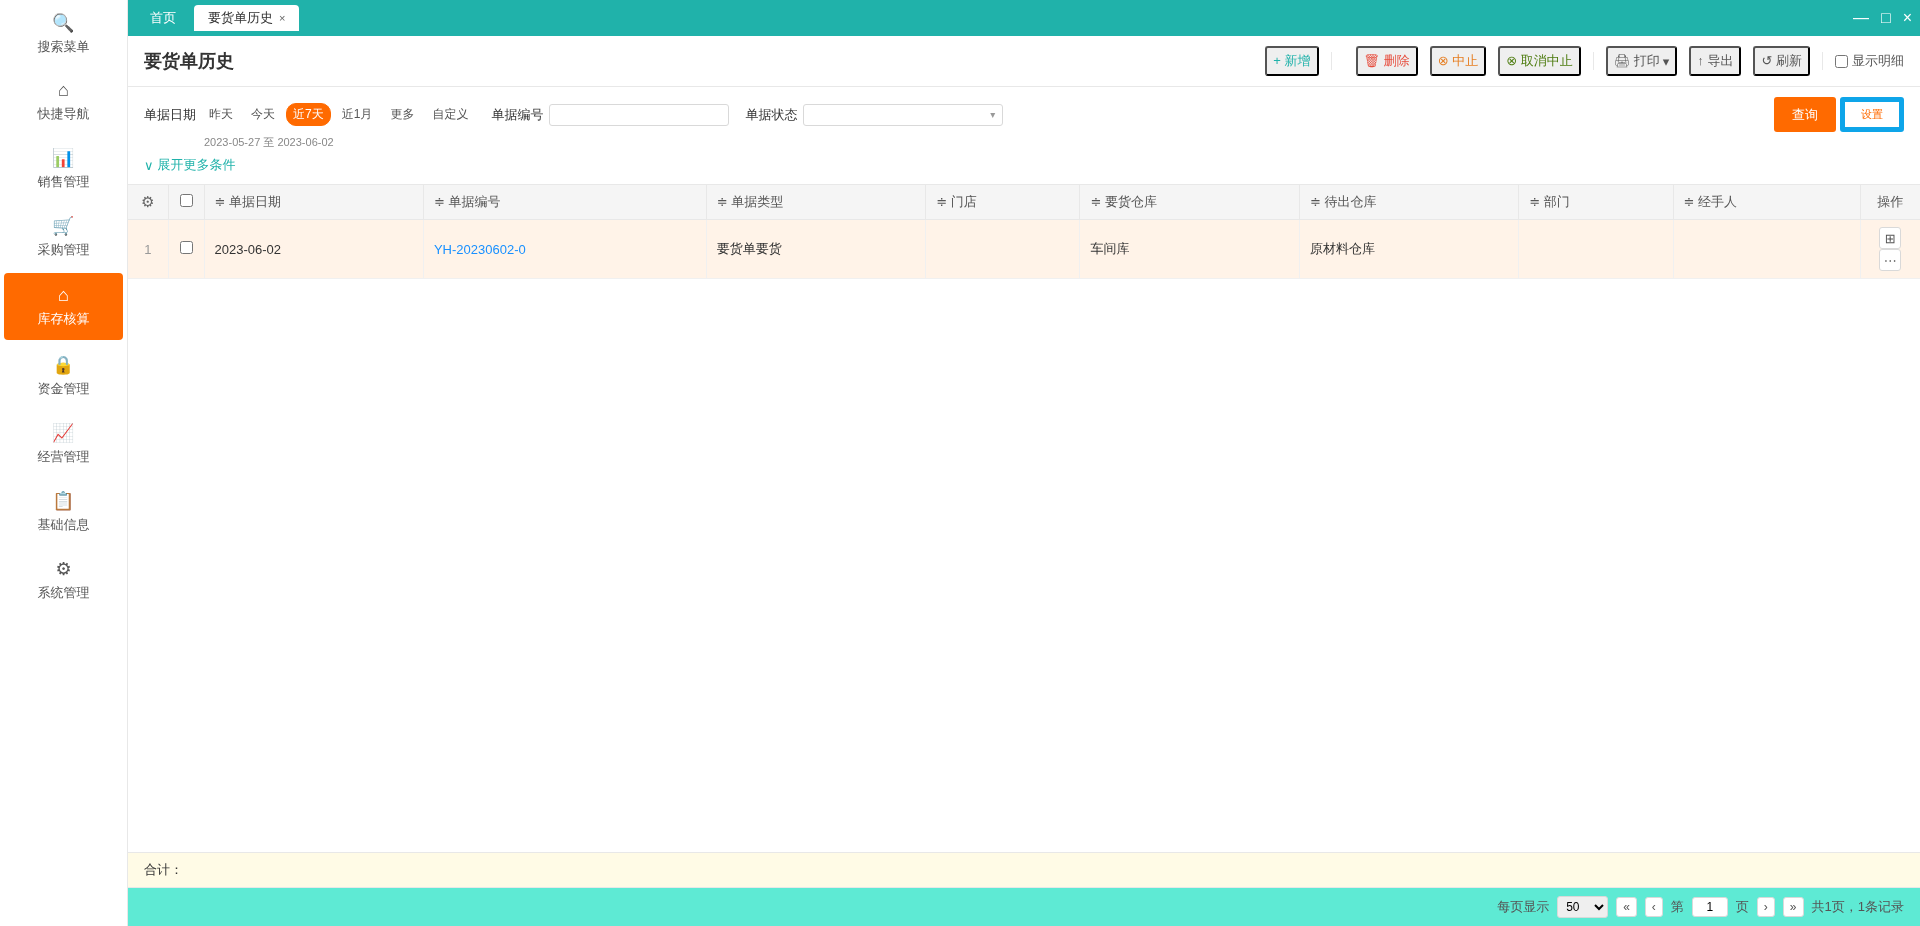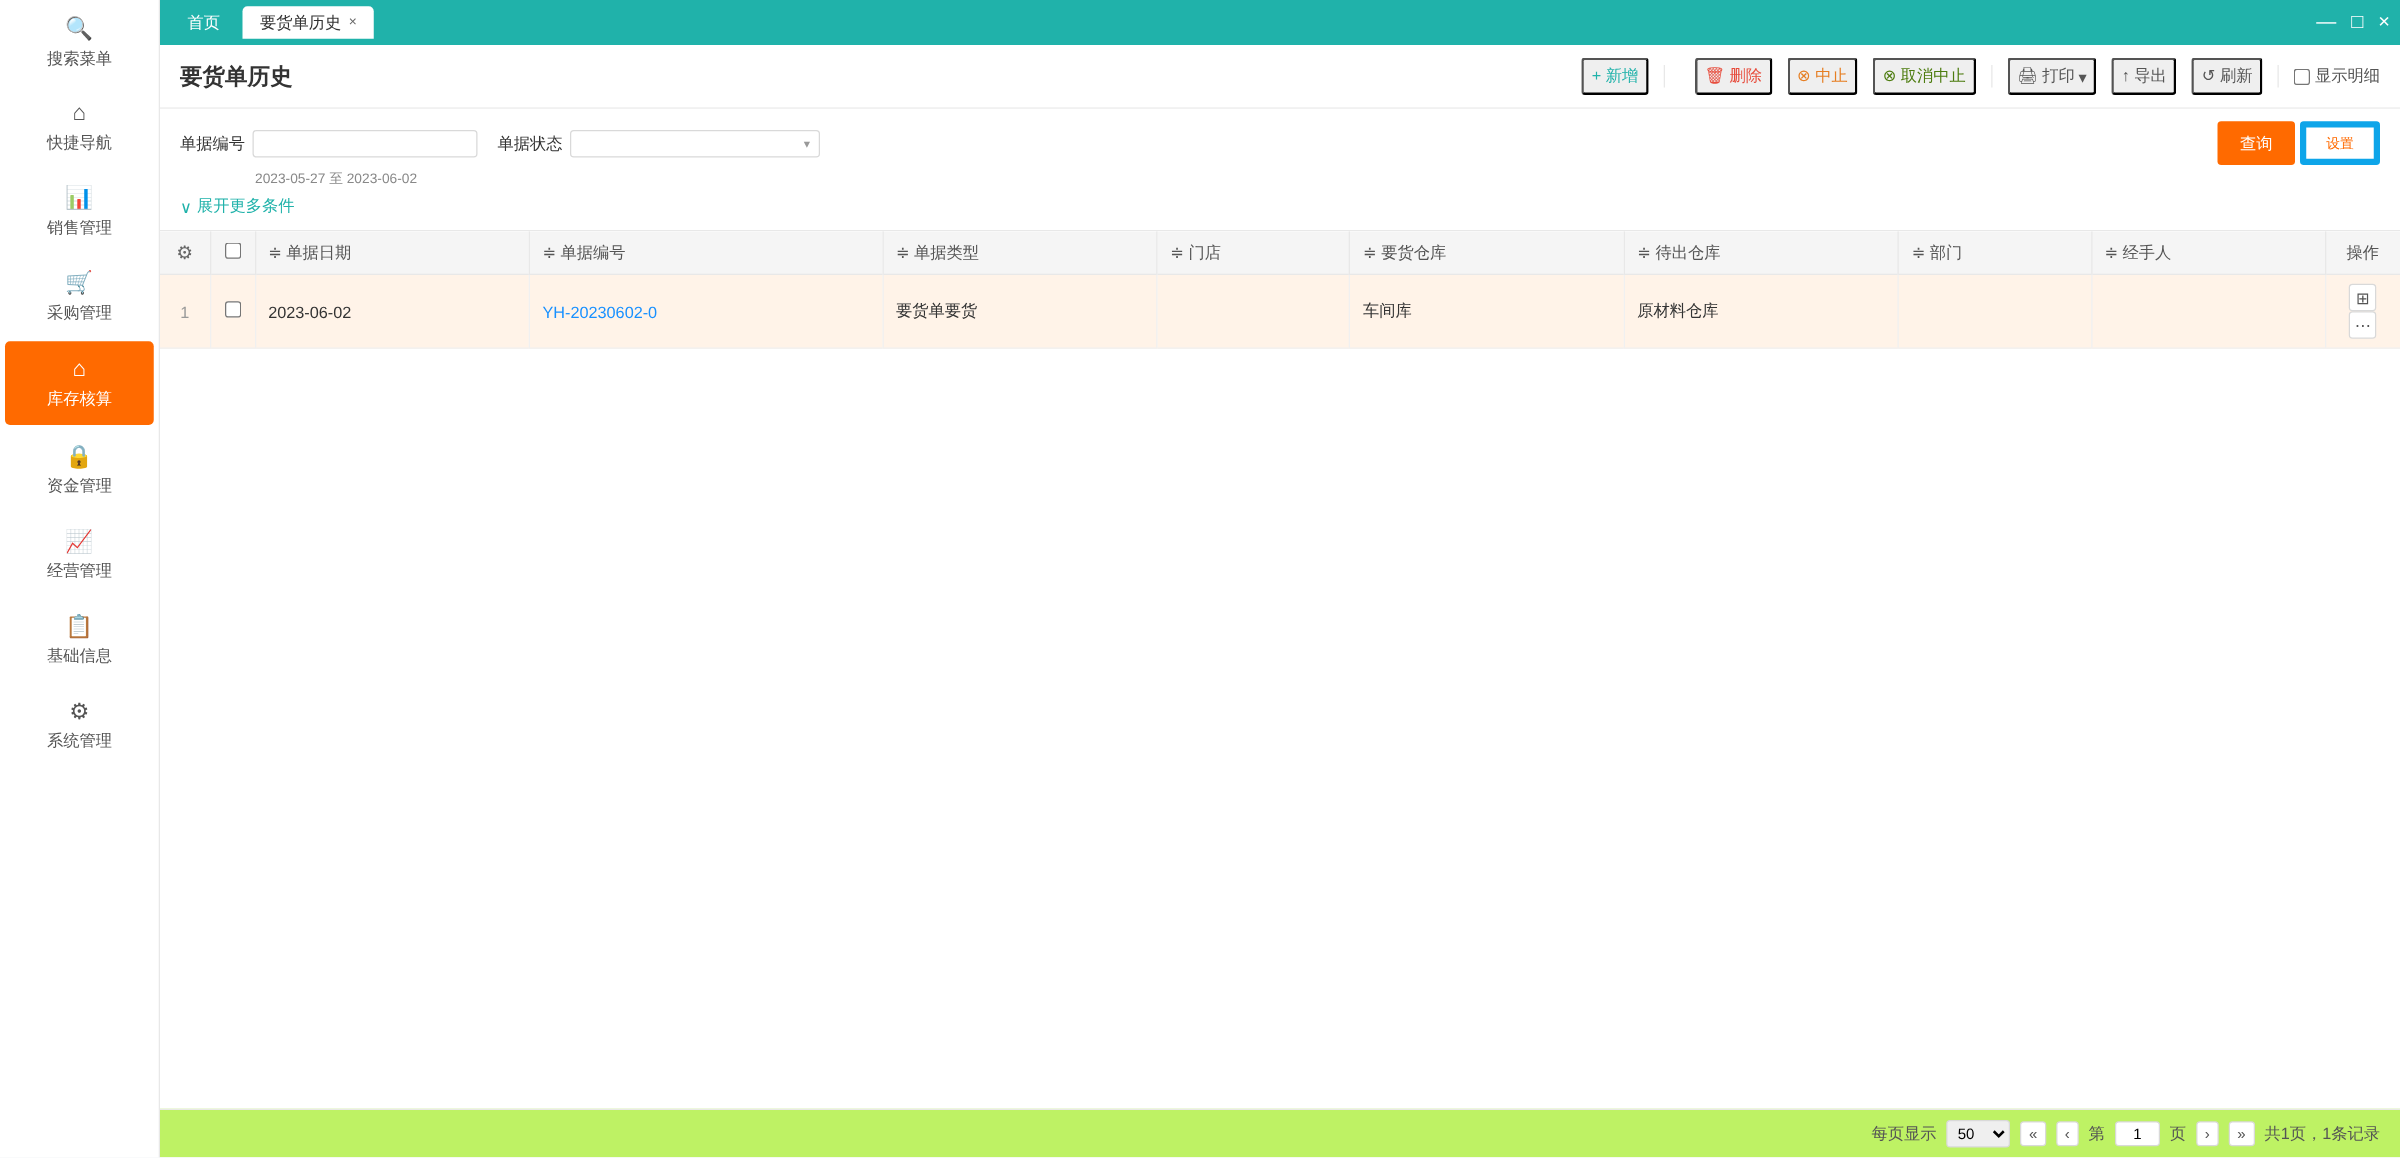--- a/index.html
+++ b/index.html
@@ -295,21 +295,21 @@
       flex-shrink: 0;
     }
 
     
     .pagination {
       display: flex;
       align-items: center;
       justify-content: flex-end;
       padding: 8px 16px;
       border-top: 1px solid #e8e8e8;
-      background: #bef264;
+      background: #5eead4;
       gap: 8px;
       font-size: 12px;
       color: #555;
       flex-shrink: 0;
     }
     .page-size-select {
       border: 1px solid #d9d9d9;
       border-radius: 3px;
       padding: 2px 4px;
       font-size: 12px;
@@ -421,20 +421,31 @@
         <label class="check-label">
           <input type="checkbox" style="">
           <span>显示明细</span>
         </label>
       </div>
     </div>
 
     <div class="filter-area">
       <div class="filter-row">
 
+        <div class="filter-item">
+          <span class="filter-label">单据日期</span>
+          <div class="date-range-btns">
+            <span class="date-btn">昨天</span>
+            <span class="date-btn">今天</span>
+            <span class="date-btn active">近7天</span>
+            <span class="date-btn">近1月</span>
+            <span class="date-btn">更多</span>
+            <span class="date-btn">自定义</span>
+          </div>
+        </div>
 
         <div class="filter-item">
           <span class="filter-label">单据编号</span>
           <input class="filter-input" type="text" placeholder="" style="">
         </div>
 
         <div class="filter-item">
           <span class="filter-label">单据状态</span>
           <div class="filter-select-wrapper">
             <select class="filter-select">
@@ -513,20 +524,23 @@
       <td></td>
       <td class="col-ops">
         <span class="row-op-btn" title="查看">⊞</span>
         <span class="row-op-btn" title="更多">⋯</span>
       </td>
     </tr>
           </tbody>
       </table>
     </div>
 
+    <div class="footer-total">
+      <span>合计：</span>
+    </div>
 
     <div class="pagination">
       <span>每页显示</span>
       <select class="page-size-select">
         <option value="50" selected="">50</option>
         <option value="10">10</option>
         <option value="20">20</option>
         <option value="100">100</option>
       </select>
       <button class="page-nav-btn">«</button>

